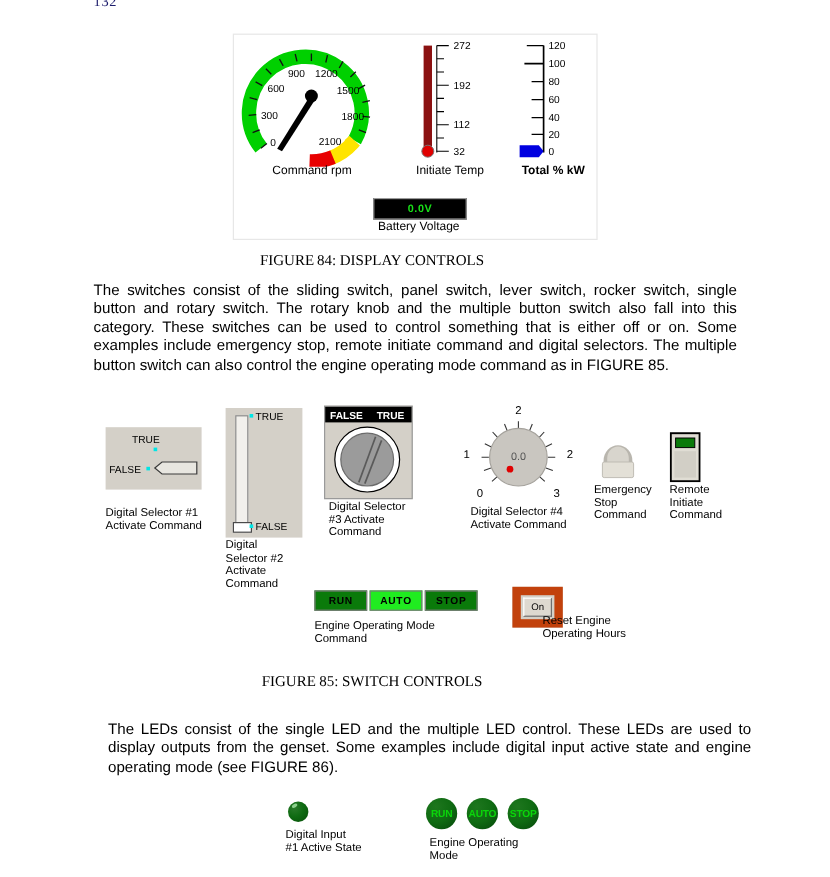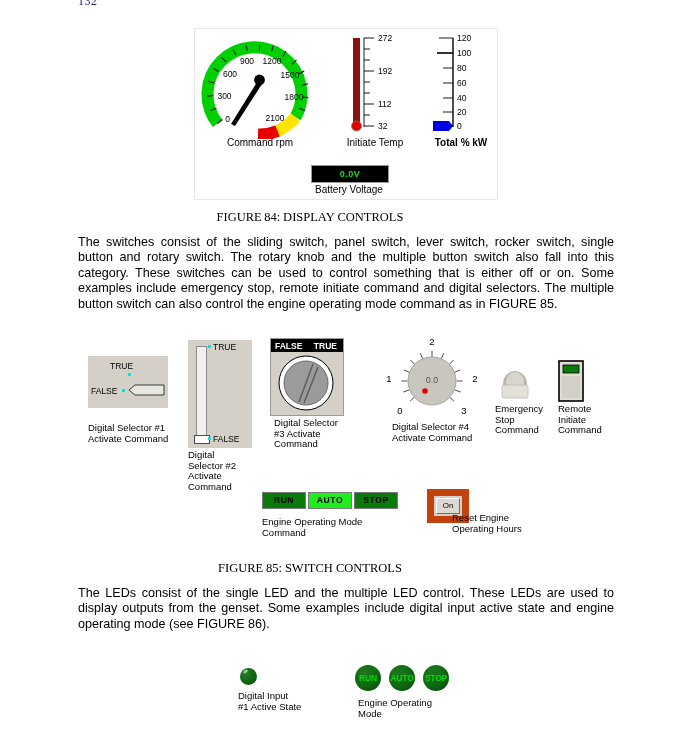--- a/index.html
+++ b/index.html
@@ -549,21 +549,21 @@
 <div class="reset-outer">
   <div class="reset-inner">On</div>
 </div>
 <div class="ctl-label reset-label">Reset Engine
 Operating Hours</div>
 
 <div class="fig-caption" style="top:561px;">
   <span class="smallcap-big">FIGURE</span>&nbsp;<span class="smallcap-big">85:</span>&nbsp;<span class="smallcap-big">SWITCH CONTROLS</span>
 </div>
 
-<div class="body-para" style="top:586px;">
+<div class="body-para" style="top:601px;margin-left:12px;">
   <span>The LEDs consist of the single LED and the multiple LED control.  These LEDs are used to display outputs from the genset.  Some examples include digital input active state and engine operating mode (see </span><span class="sc">FIGURE 86).</span>
 </div>
 
 <div class="single-led"></div>
 <div class="ctl-label single-led-label">Digital Input
 #1 Active State</div>
 
 <div class="led-mode" style="left:355px;">RUN</div>
 <div class="led-mode" style="left:389px;">AUTO</div>
 <div class="led-mode" style="left:423px;">STOP</div>

